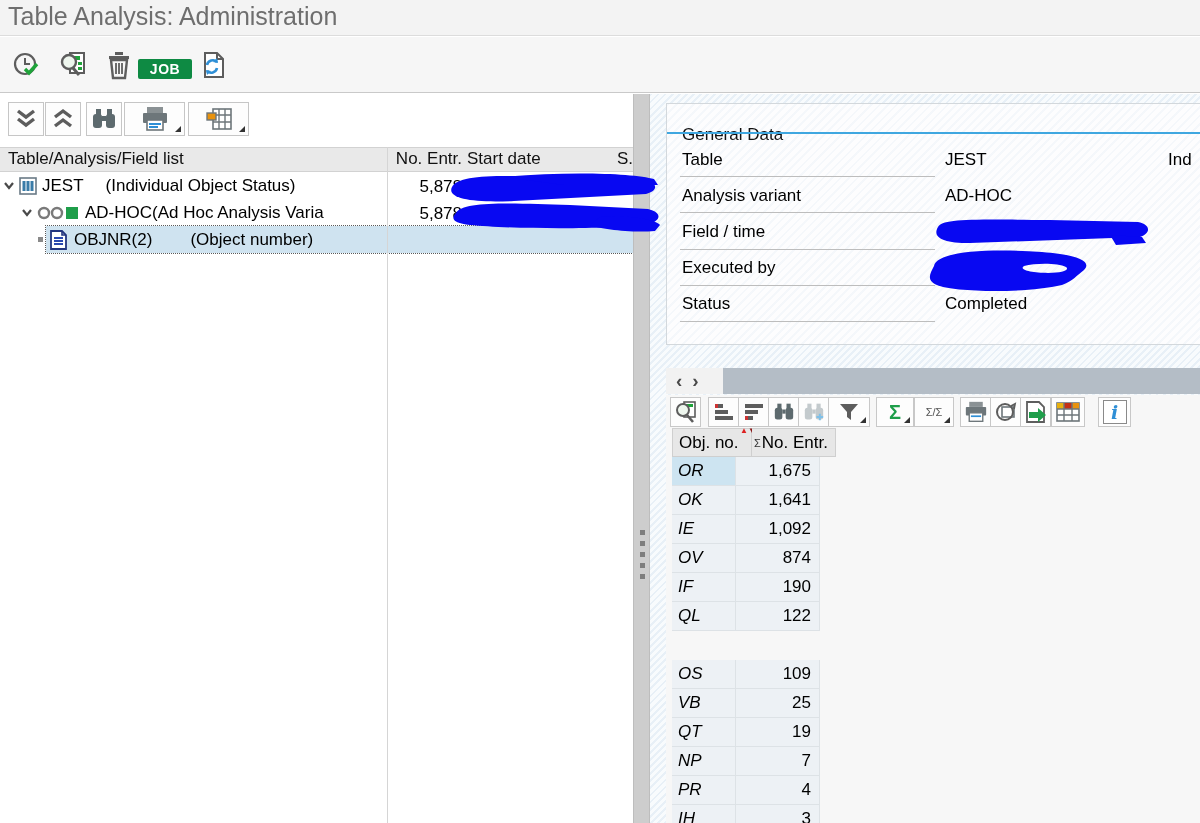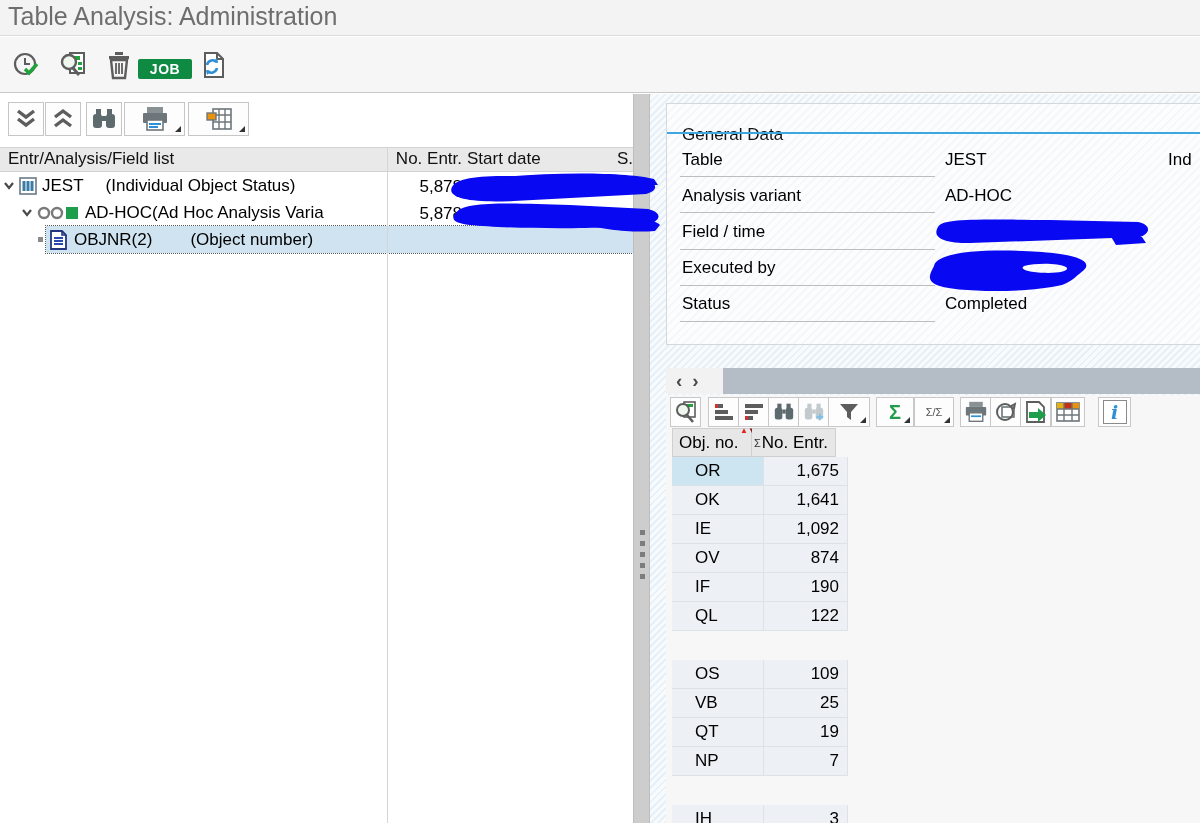--- a/index.html
+++ b/index.html
@@ -40,21 +40,21 @@
                 display:flex; align-items:center; gap:10px; padding-left:10px; }
   .tabstrip-r { left:723px; top:368px; width:477px; height:26px; background:#b4bdc6; }
   .alv-bar { left:666px; top:395px; width:534px; height:33px; background:#f7f7f7; }
   .alv-btn { background:#fdfdfd; border:1px solid #c8c8c8; position:absolute; top:397px; height:30px; display:flex; align-items:center; justify-content:center; }
 
   
   .rt-area { left:666px; top:428px; width:534px; height:395px; background:#f7f7f7; }
   .rt-hcell { top:428px; height:29px; background:#e7e7e7; border:1px solid #cfcfcf; border-left:none; display:flex; align-items:center; font-size:17px; }
   .rt-cell { height:29px; border-right:1px solid #dde2e6; border-bottom:1px solid #dde2e6; background:#edf1f5; display:flex; align-items:center; font-size:17px; }
   .rt-row { position:absolute; left:672px; display:flex; }
-  .c-obj { width:92px; padding-left:23px; }
+  .c-obj { width:64px; padding-left:6px;font-style:italic; }
   .c-val { width:84px; justify-content:flex-end; padding-right:8px; }
   .sel-cell { background:#cde4f1; }
 
   .sigma-small { font-size:11px; color:#333; margin-right:1px; }
   .sort-tri { position:absolute; font-size:8px; line-height:8px; }
 
   
   .splitter { left:633px; top:94px; width:17px; height:729px; background:#cdcdcd; border-left:1px solid #bdbdbd; border-right:1px solid #bdbdbd; }
   .split-dot { left:640px; width:5px; height:5px; background:#7d7d7d; }
 
@@ -141,21 +141,21 @@
   <div class="mini-btn" style="left:188px;top:102px;width:61px;height:34px;">
     <svg class="ic" width="28" height="24" viewBox="0 0 28 24">
       <rect x="8" y="2" width="18" height="20" fill="#fff" stroke="#6d767a" stroke-width="1.6"></rect>
       <path d="M14 2 v20 M20 2 v20 M8 8 h18 M8 15 h18" stroke="#6d767a" stroke-width="1.4"></path>
       <rect x="2" y="6" width="9" height="7" fill="#e8920e" stroke="#6d767a" stroke-width="1.4"></rect>
     </svg>
     <span class="dd"></span>
   </div>
 
   <div class="abs tree-header"></div>
-  <div class="abs hdr-txt" style="left:8px;">Entr/Analysis/Field list</div>
+  <div class="abs hdr-txt" style="left:8px;">Table/Analysis/Field list</div>
   <div class="abs hdr-txt" style="left:387px;width:75px;text-align:right;">No. Entr.</div>
   <div class="abs hdr-txt" style="left:467px;">Start date</div>
   <div class="abs hdr-txt" style="left:617px;">S..</div>
 
   <div class="abs tree-row" style="top:172px;">
     <svg class="ic" style="margin-left:3px;" width="12" height="12" viewBox="0 0 12 12">
       <path d="M2 3 l4 5 l4 -5" fill="none" stroke="#4a4a4a" stroke-width="2.2"></path>
     </svg>
     <svg class="ic" style="margin-left:4px;" width="18" height="18" viewBox="0 0 18 18">
       <rect x="1" y="1" width="16" height="16" fill="#fff" stroke="#6a7a86" stroke-width="1.6"></rect>
@@ -370,20 +370,24 @@
     <div class="rt-cell c-obj">VB</div>
     <div class="rt-cell c-val">25</div>
   </div>
   <div class="rt-row" style="top:718px;">
     <div class="rt-cell c-obj">QT</div>
     <div class="rt-cell c-val">19</div>
   </div>
   <div class="rt-row" style="top:747px;">
     <div class="rt-cell c-obj">NP</div>
     <div class="rt-cell c-val">7</div>
+  </div>
+  <div class="rt-row" style="top:776px;">
+    <div class="rt-cell c-obj">PR</div>
+    <div class="rt-cell c-val">4</div>
   </div>
   <div class="rt-row" style="top:805px;">
     <div class="rt-cell c-obj">IH</div>
     <div class="rt-cell c-val">3</div>
   </div>
 
   <svg class="abs" style="left:444px;top:169px;pointer-events:none;" width="218" height="42" viewBox="0 0 218 42">
     <path fill="#0808f2" d="M8 18 C14 6 50 6 110 8 L200 11 C214 13 215 22 202 25 L70 32 C30 34 2 30 8 18 Z"></path>
     <path fill="#0808f2" d="M60 8 C120 2 190 4 210 10 L214 16 L120 16 Z"></path>
   </svg>

